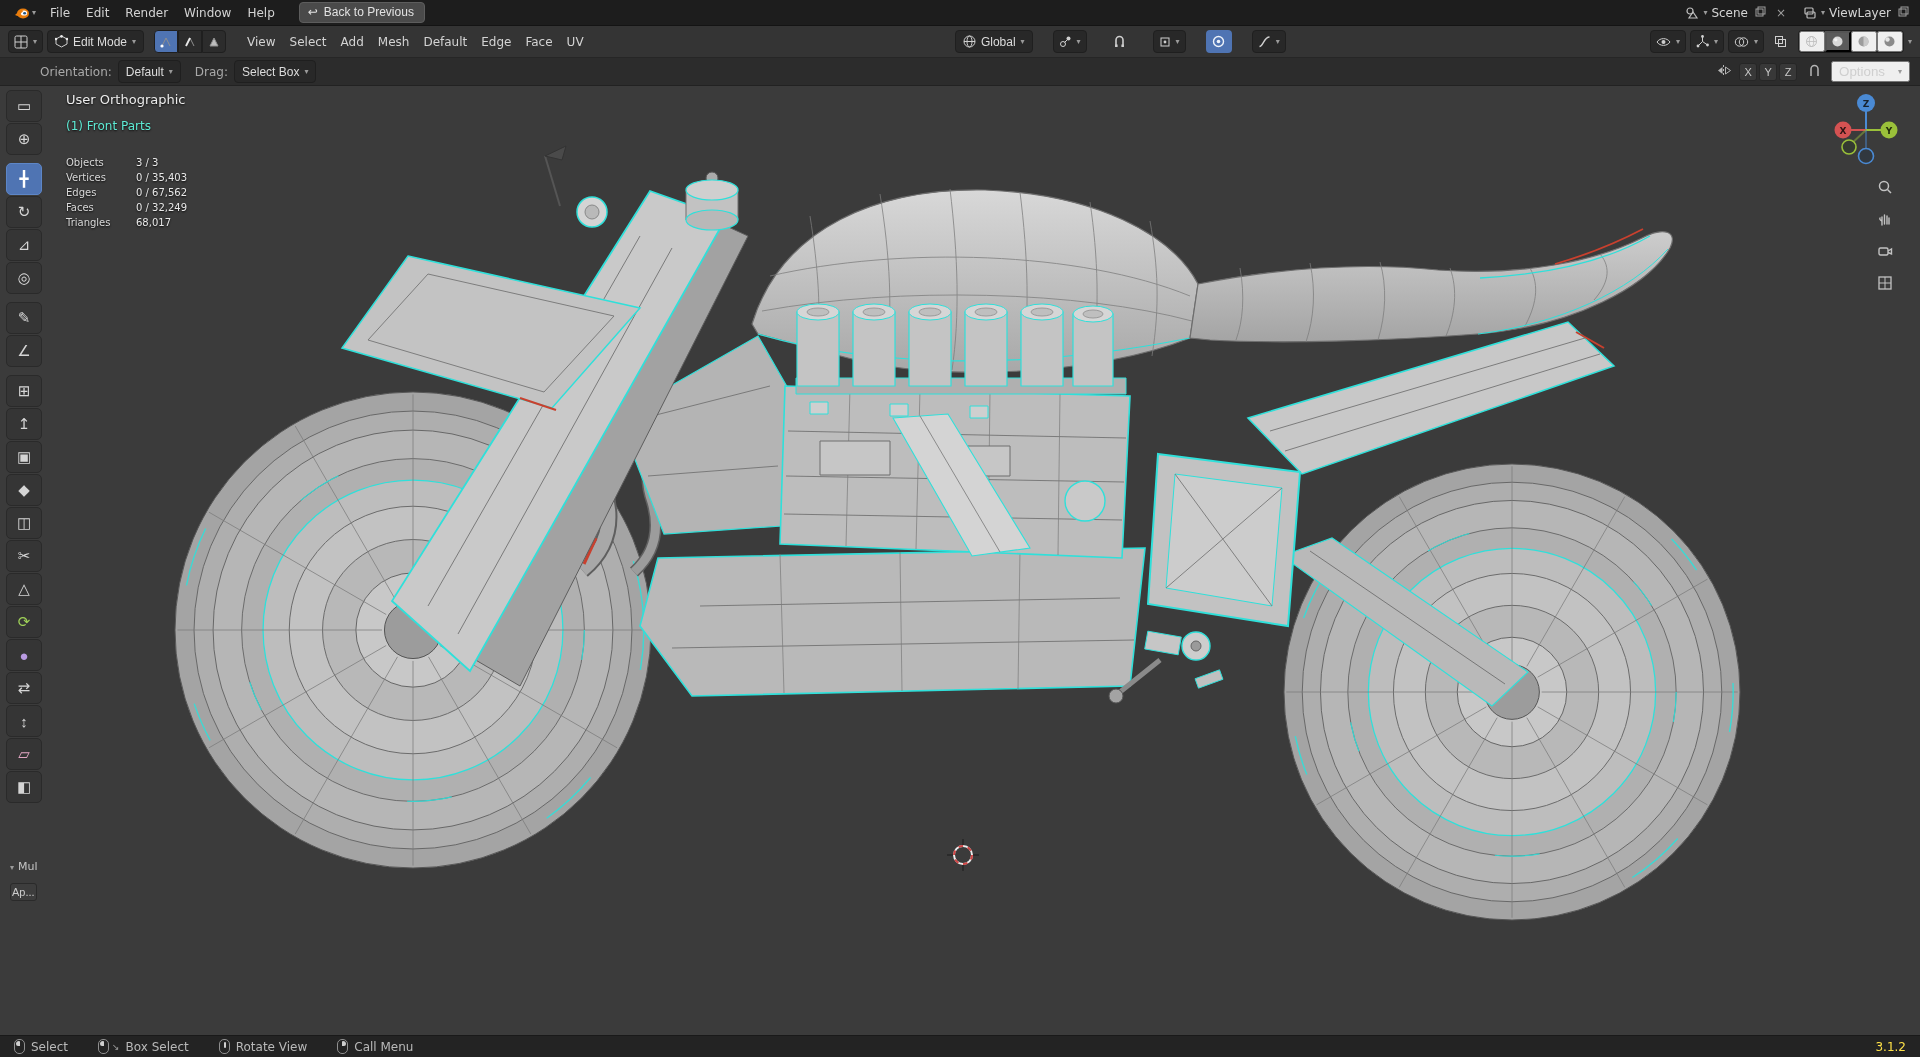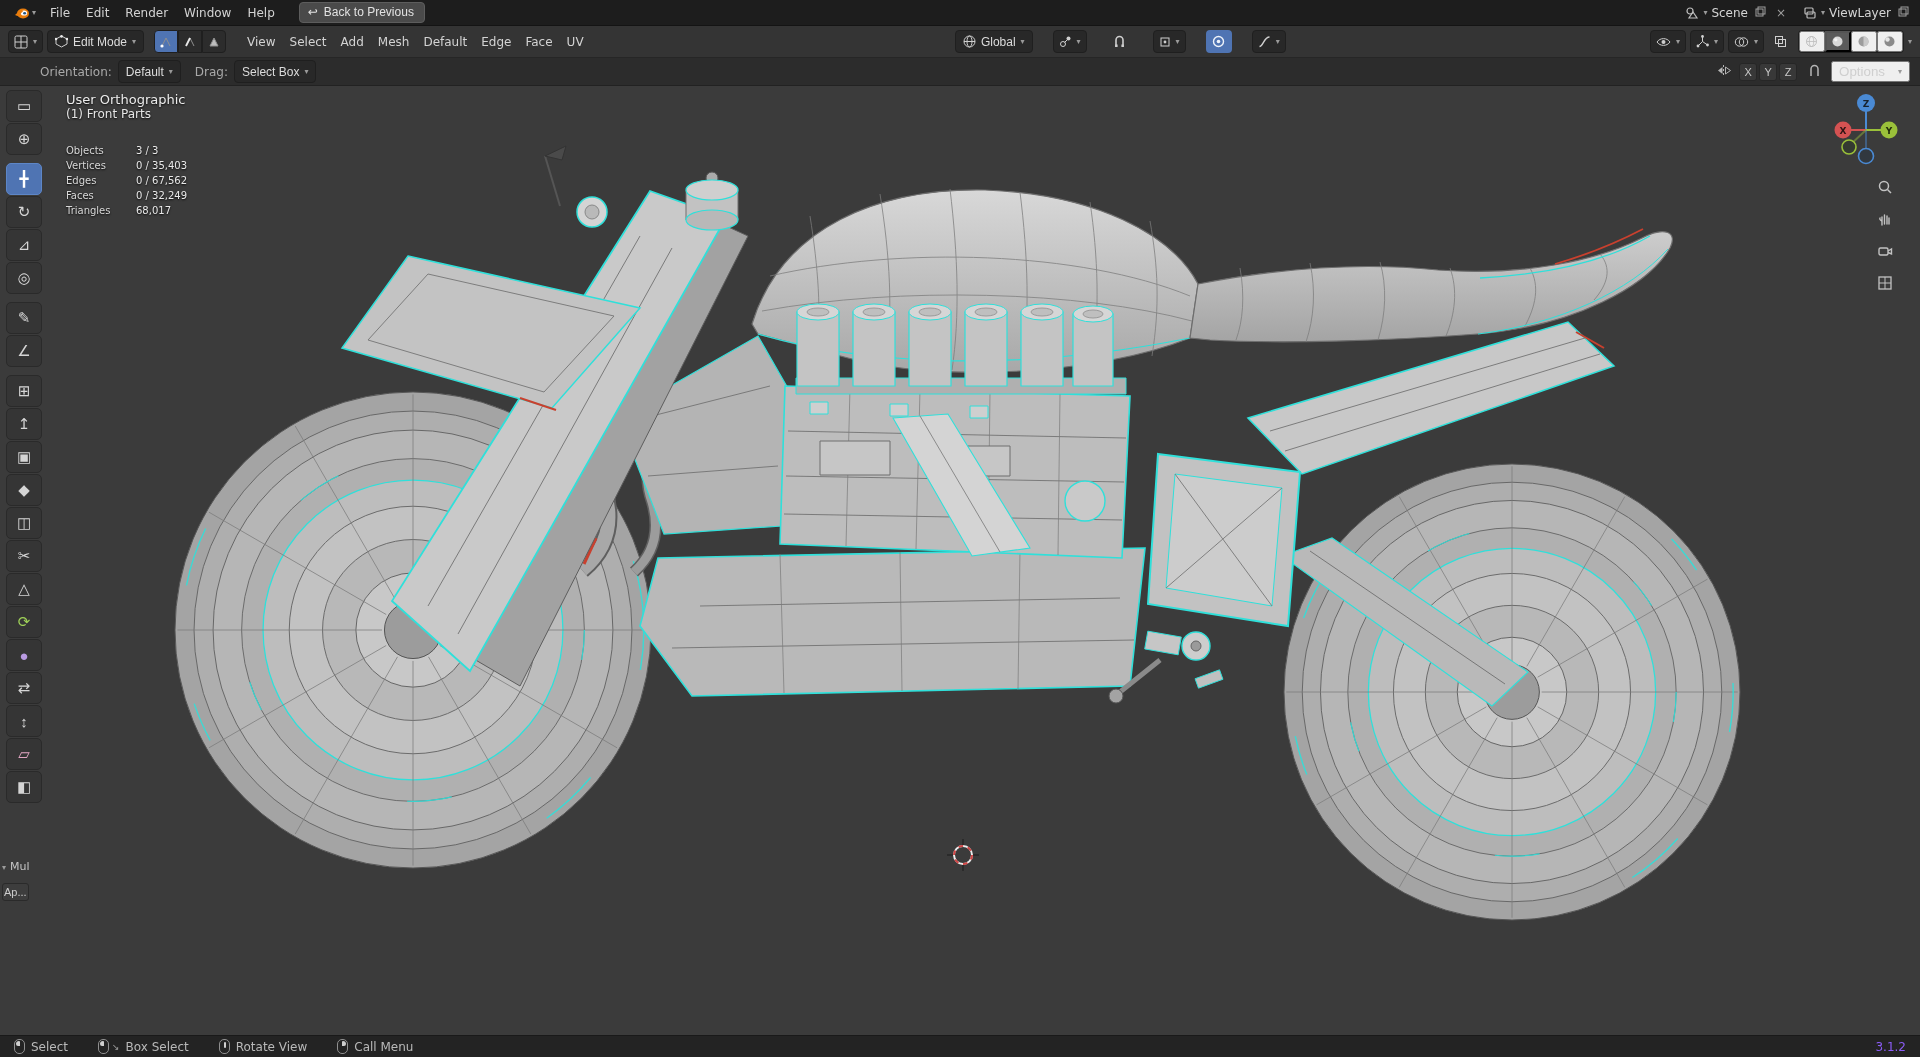--- a/index.html
+++ b/index.html
@@ -87,31 +87,31 @@
   .toolbar { position:absolute; left:6px; top:4px; width:40px; display:flex; flex-direction:column; gap:1px; }
   .tool {
     width:36px; height:32px; background:#353535; border:1px solid #2a2a2a; border-radius:5px;
     color:#d5d5d5; font-size:15px; display:flex; align-items:center; justify-content:center;
   }
   .tool.active { background:#4f74b3; border-color:#5d86c7; color:#fff; }
   .tool.gap { margin-top:7px; }
   .tint-green { color:#9fd158; }
   .tint-purple { color:#b99ae1; }
   .tint-pink  { color:#e2a6c3; }
-  .toolbar-footer { position:absolute; left:2px; top:774px; color:#c4c4c4; font-size:11px; }
+  .toolbar-footer { position:absolute; left:10px; top:774px; color:#c4c4c4; font-size:11px; }
   .toolbar-footer .chev { margin-right:4px; }
   .ap-btn {
     margin-top:10px; background:#3d3d3d; border:1px solid #2a2a2a; color:#cccccc;
     font-size:11px; padding:2px 1px; border-radius:3px; display:inline-block;
   }
 
   
   .overlay-text { position:absolute; left:66px; top:6px; text-shadow:0 1px 2px rgba(0,0,0,.85); }
   .view-name { font-size:13px; color:#ececec; }
-  .context-name { font-size:12px; color:#e5e5e5; margin-top:0; }
+  .context-name { font-size:12px; color:#5eead4; margin-top:12px; }
   .stats { margin-top:24px; display:grid; grid-template-columns:58px auto; column-gap:12px; row-gap:4px; font-size:10px; }
   .stats .s-label { color:#d8d8d8; }
   .stats .s-value { color:#e9e9e9; }
 
   
   .nav-gizmo { position:absolute; top:4px; right:14px; width:80px; height:80px; }
   .nav-buttons { position:absolute; top:88px; right:22px; display:flex; flex-direction:column; gap:6px; }
   .nav-btn { width:26px; height:26px; border-radius:13px; display:flex; align-items:center; justify-content:center; }
 
   
@@ -121,21 +121,21 @@
     color:#b9b9b9; font-size:12px; flex:0 0 auto;
   }
   .hint { display:flex; align-items:center; gap:6px; }
   .mouse { display:inline-block; width:11px; height:15px; border:1px solid #8f8f8f; border-radius:5px; position:relative; }
   .mouse::after { content:""; position:absolute; background:#cfcfcf; }
   .mouse.lmb::after { left:1px; top:1px; width:4px; height:5px; border-radius:3px 1px 0 2px; }
   .mouse.rmb::after { right:1px; top:1px; width:4px; height:5px; border-radius:1px 3px 2px 0; }
   .mouse.mmb::after { left:4px; top:2px; width:2.5px; height:6px; border-radius:1px; }
   .drag-glyph { font-size:9px; color:#9f9f9f; margin-left:-3px; }
   .statusbar .spacer { flex:1; }
-  .version { color:#8b5cf6; }
+  .version { color:#fde047; }
 
   svg text { font-family:"DejaVu Sans", sans-serif; }
 </style>
 </head>
 <body>
 
 <div class="app">
 
   <div class="topbar">
     <div class="logo-btn">

